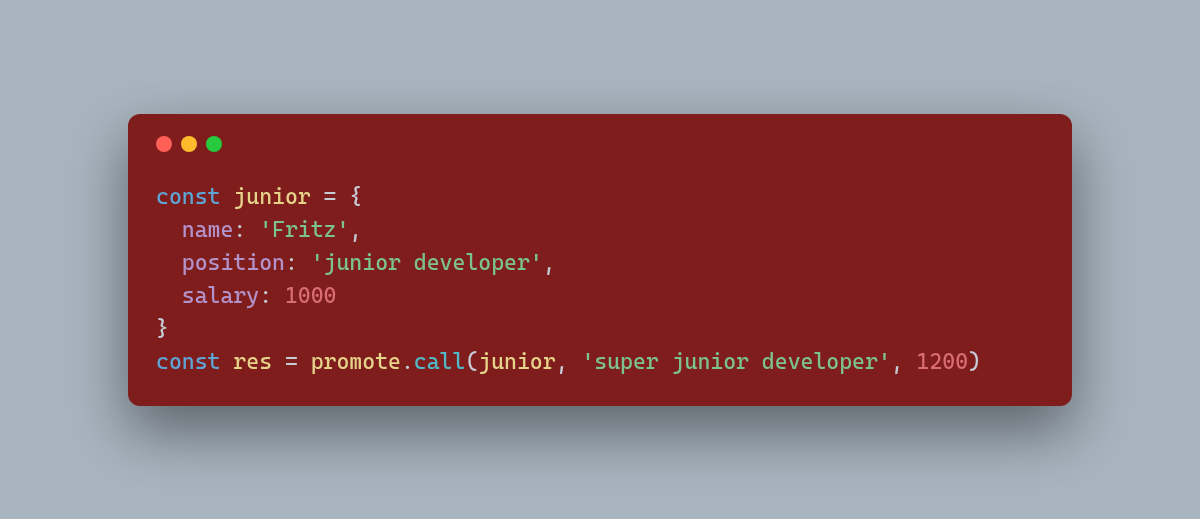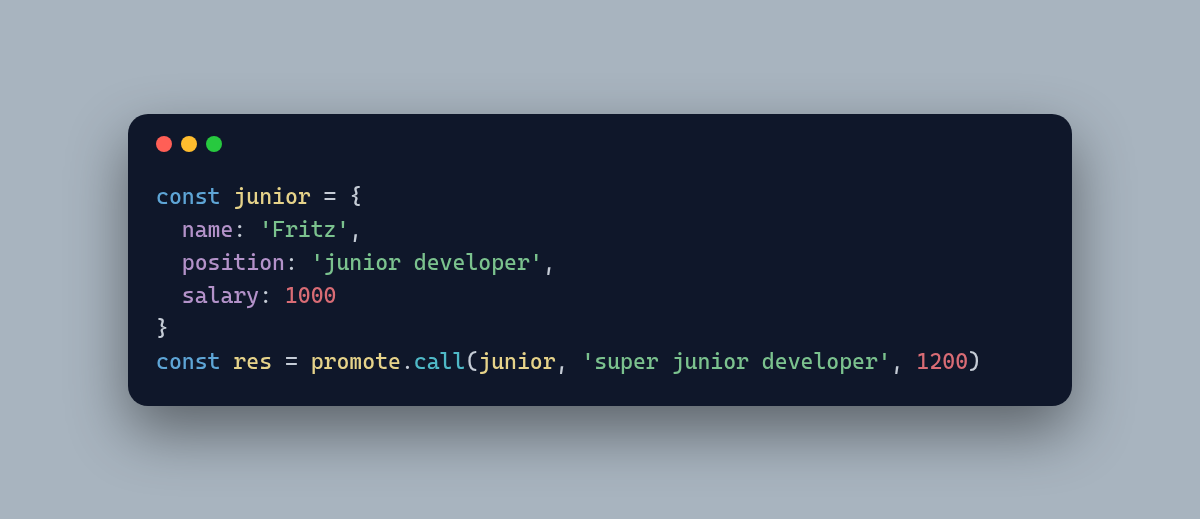--- a/index.html
+++ b/index.html
@@ -7,22 +7,22 @@
       width: 1200px;
       height: 519px;
       background: #a8b4bf;
       display: flex;
       align-items: center;
       justify-content: center;
       font-family: ui-monospace, "SF Mono", "Cascadia Code", Menlo, Consolas, monospace;
     }
     .window {
       width: 944px;
-      background: #0f172a;
-      border-radius: 20px;
+      background: #7f1d1d;
+      border-radius: 12px;
       box-shadow: 0 25px 60px rgba(0,0,0,0.45);
       padding: 22px 28px 28px 28px;
     }
     .titlebar {
       display: flex;
       gap: 9px;
       margin-bottom: 28px;
     }
     .tl-btn {
       width: 16px;

